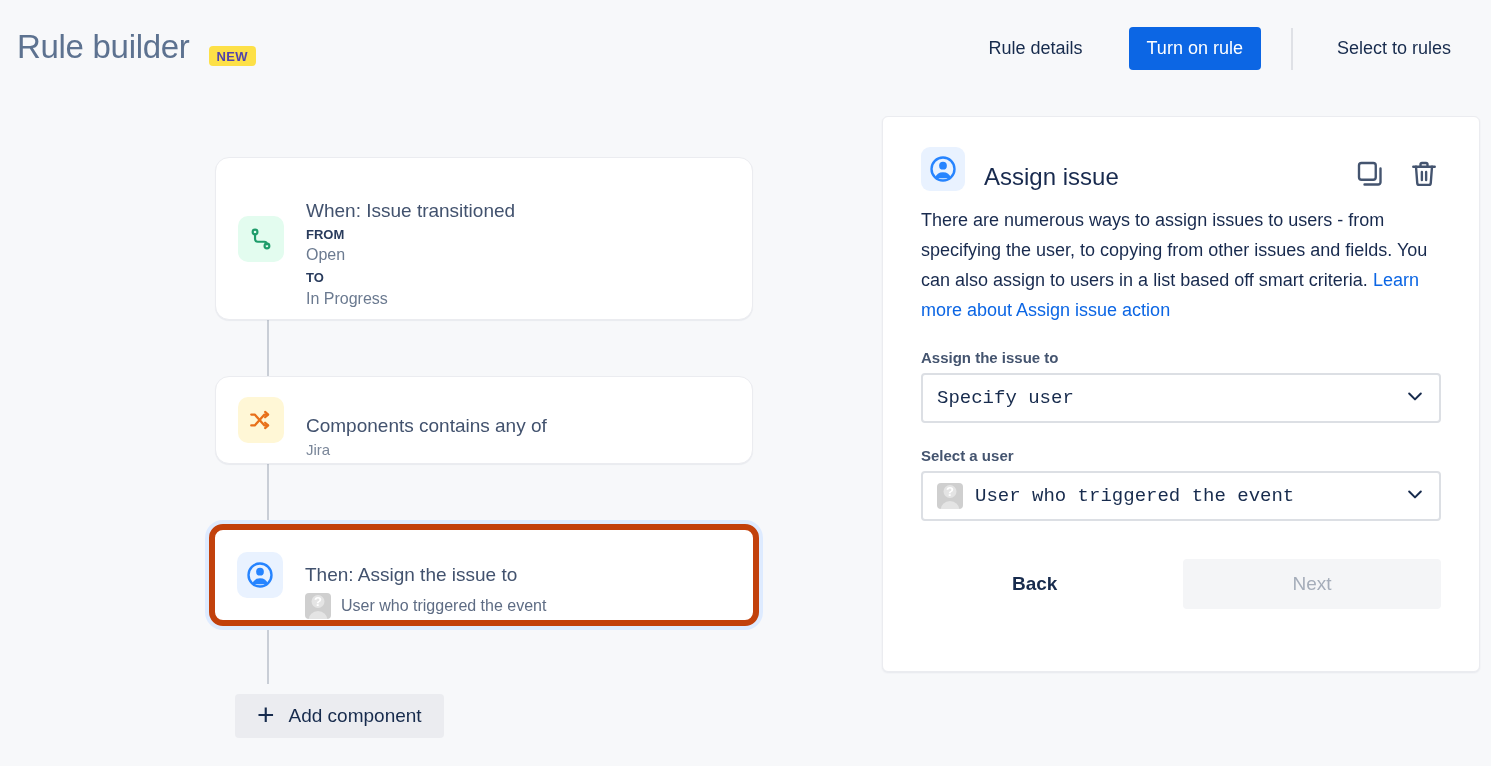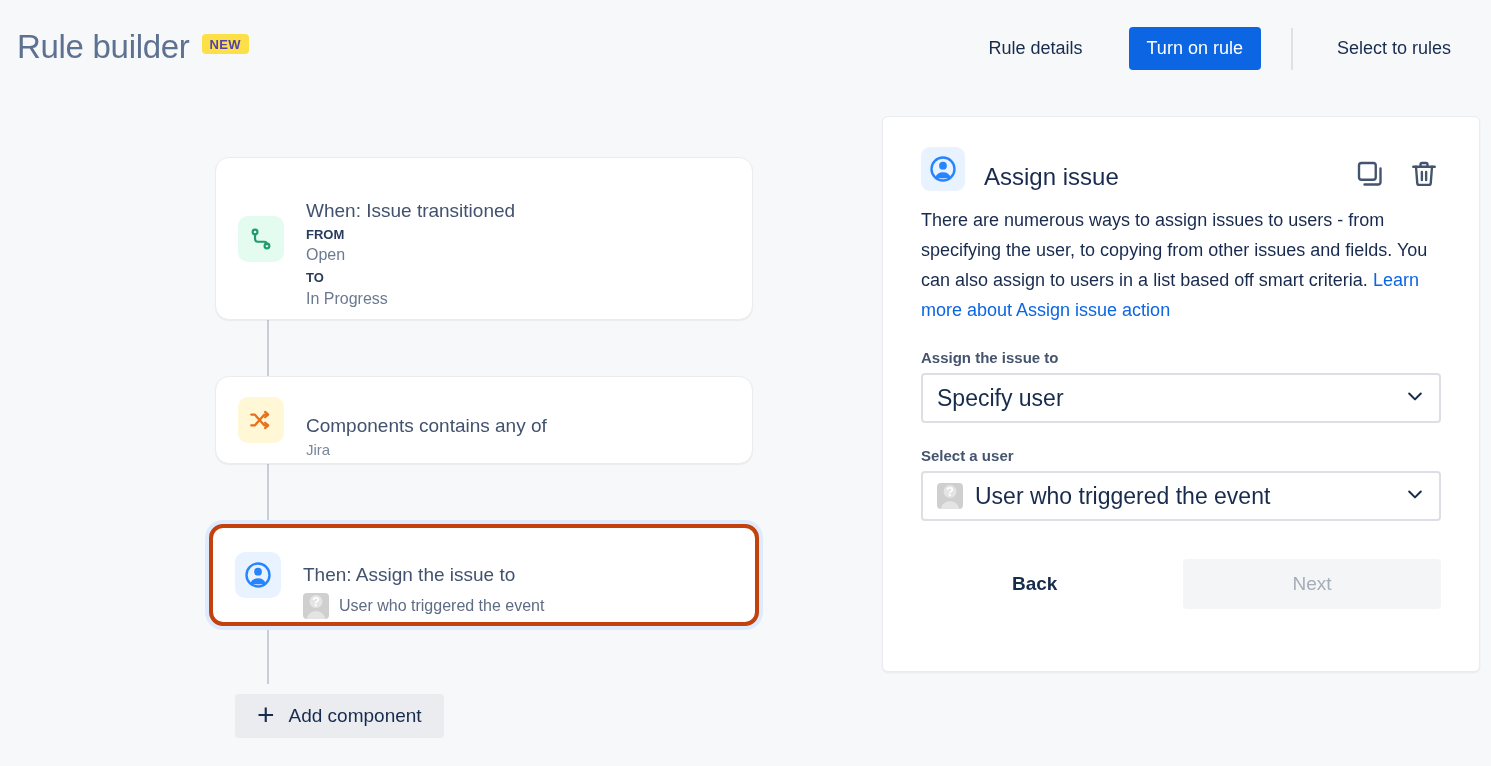--- a/index.html
+++ b/index.html
@@ -7,21 +7,21 @@
     width: 1491px; height: 766px;
     background: #f7f8fa;
     font-family: "Liberation Sans", sans-serif;
     color: #172b4d;
     overflow: hidden;
   }
   .page { position: relative; width: 1491px; height: 766px; }
 
   
   .header { position: absolute; top: 0; left: 0; width: 1491px; height: 100px; }
-  .title-wrap { position: absolute; left: 17px; top: 28px; display: flex; align-items: flex-start; gap: 12px; }
+  .title-wrap { position: absolute; left: 17px; top: 28px; display: flex; align-items: flex-end; gap: 19px; }
   .page-title { font-size: 33px; font-weight: 400; color: #5d7290; letter-spacing: -0.3px; }
   .new-badge {
     background: #fde047; color: #5243aa; font-size: 13px; font-weight: 700;
     letter-spacing: 0.4px; padding: 4px 8px 3px 8px; border-radius: 4px;
     line-height: 1; margin-top: 6px;
   }
   .header-actions { position: absolute; right: 26px; top: 27px; display: flex; align-items: center; gap: 14px; }
   .hdr-link {
     font-size: 18px; color: #172b4d; font-weight: 400; padding: 10px 14px;
     cursor: pointer; background: none; border: none;
@@ -52,21 +52,21 @@
   .icon-blue { background: #e9f2ff; }
   .card-body { margin-left: 22px; margin-top: 32px; }
   .card-title { font-size: 19px; color: #42526e; font-weight: 400; line-height: 1.3; }
   .meta-key { font-size: 13px; font-weight: 700; color: #293b5c; line-height: 1.45; margin-top: 2px; }
   .meta-val { font-size: 16px; color: #6b7a90; line-height: 1.4; }
   .sub-line { font-size: 15px; color: #7a8699; margin-top: 3px; }
   .sub-row { display: flex; align-items: center; gap: 10px; margin-top: 6px; }
   .sub-row .sub-text { font-size: 16px; color: #5e6c84; }
 
   .card-selected {
-    border: 4px solid #c2410c;
+    border: 6px solid #c2410c;
     box-shadow: 0 0 0 4px #deebff;
   }
 
   .add-component {
     position: absolute; background: #ebecf0; border: none; border-radius: 4px;
     display: flex; align-items: center; gap: 14px; padding: 0 22px; height: 44px;
     cursor: pointer; font-family: "Liberation Sans", sans-serif;
   }
   .add-component .plus { font-size: 30px; line-height: 1; color: #172b4d; font-weight: 300; margin-top:-3px;}
   .add-component .lbl { font-size: 19px; color: #172b4d; }
@@ -107,21 +107,21 @@
   .panel-desc {
     margin-top: 14px; font-size: 18px; line-height: 1.67; color: #182a4e; max-width: 525px;
   }
   .panel-desc a { color: #0c66e4; text-decoration: none; cursor: pointer; }
 
   .field-label { font-size: 15px; font-weight: 700; color: #44546f; margin-top: 24px; margin-bottom: 7px; }
   .select-box {
     height: 50px; border: 2px solid #dcdfe4; border-radius: 4px; background: #ffffff;
     display: flex; align-items: center; padding: 0 14px; cursor: pointer;
   }
-  .select-value { font-size: 23px; color: #172b4d; }
+  .select-value { font-size: 19px; color: #172b4d; font-family: Liberation Mono, monospace; }
   .select-box .chev { margin-left: auto; }
   .select-box .lead-avatar { margin-right: 12px; }
 
   .panel-footer { display: flex; align-items: center; margin-top: 38px; }
   .back-btn {
     background: none; border: none; font-size: 19px; font-weight: 700; color: #172b4d;
     cursor: pointer; padding: 12px 24px; font-family: "Liberation Sans", sans-serif;
     margin-left: 67px;
   }
   .next-btn {

